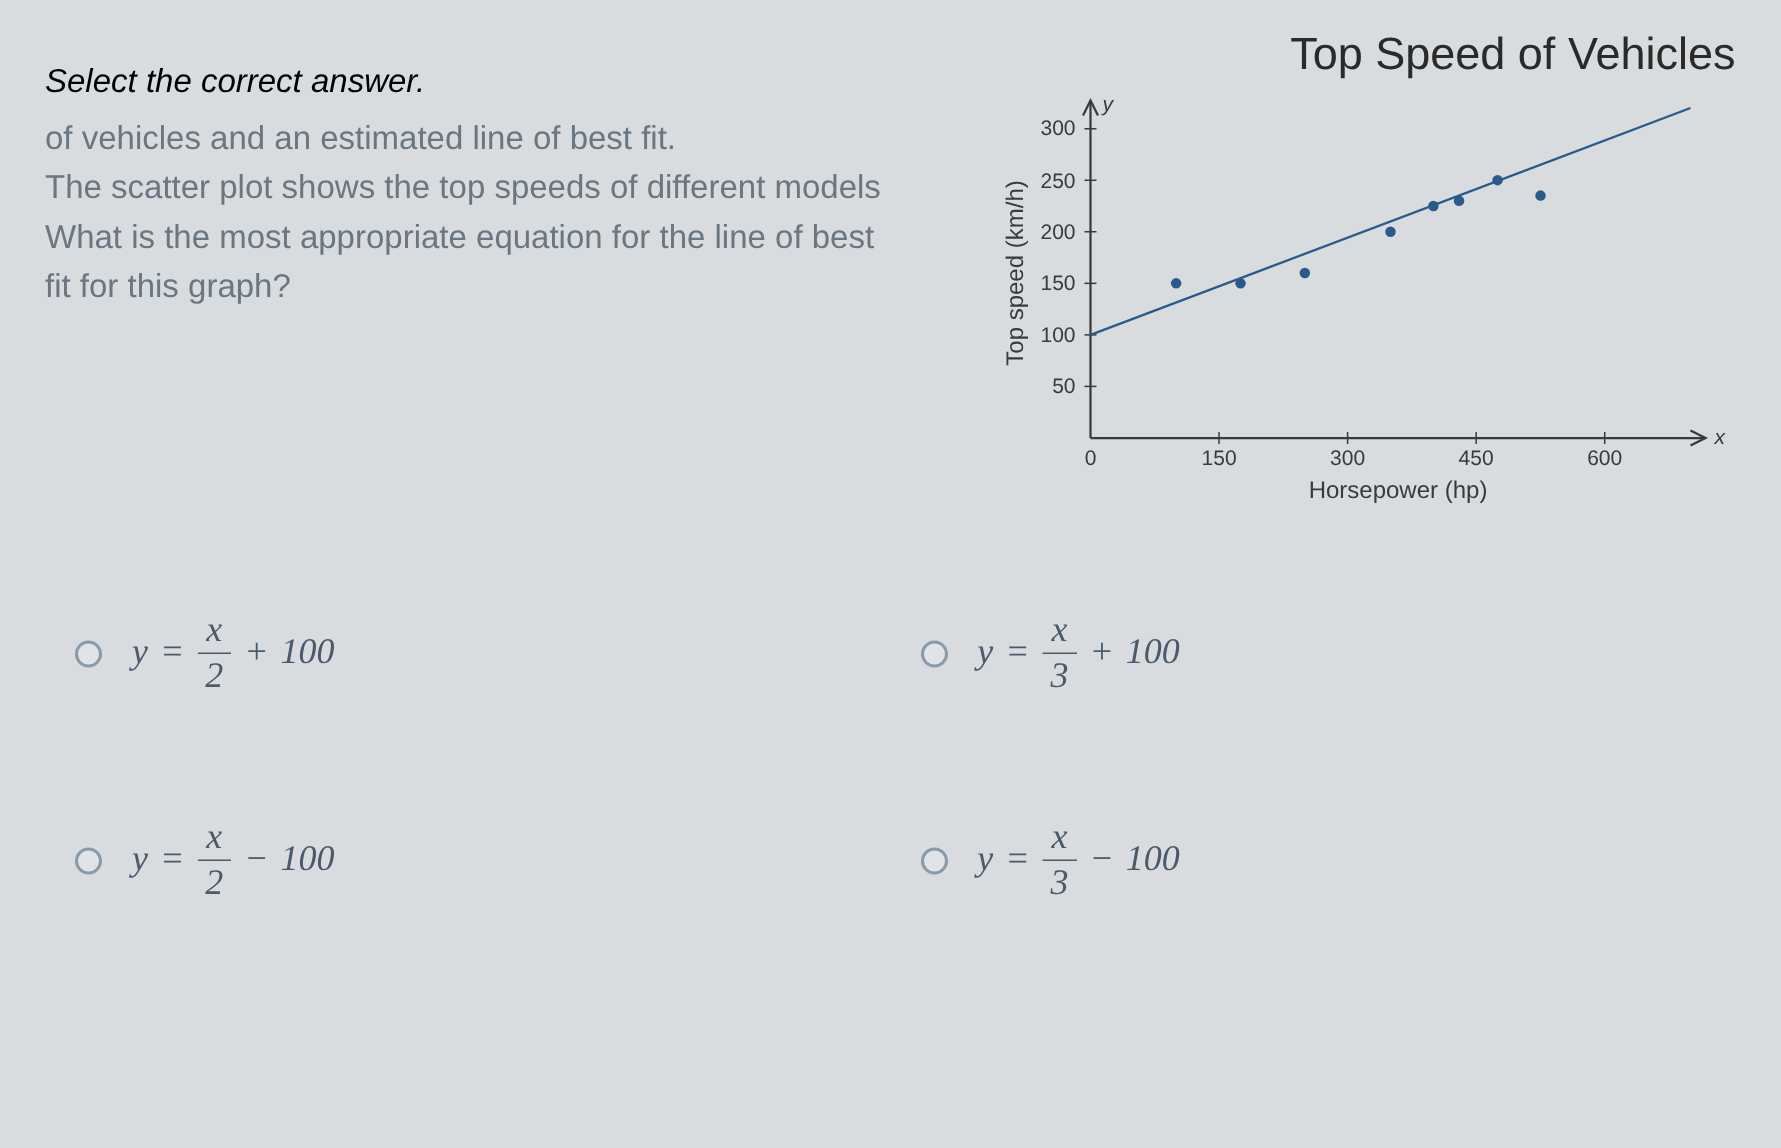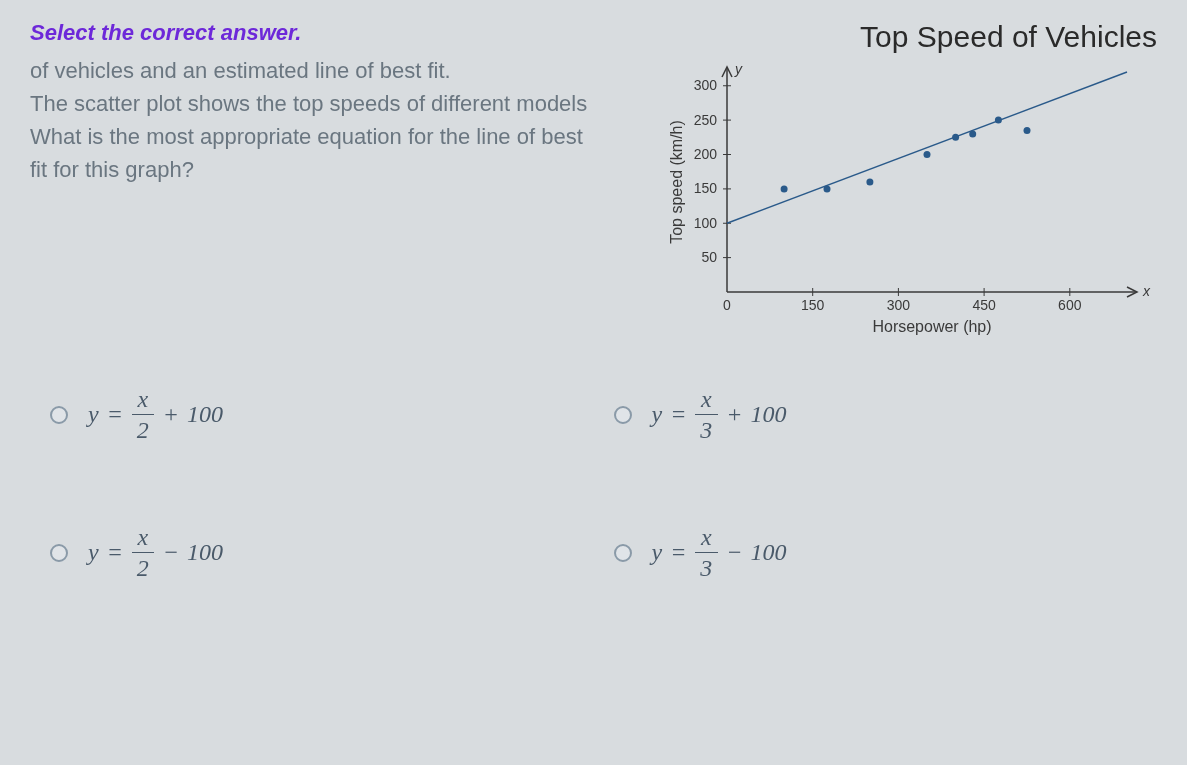--- a/index.html
+++ b/index.html
@@ -9,25 +9,26 @@
     }
     body {
       font-family: Arial, sans-serif;
       background: #d8dcdf;
       width: 1187px;
       height: 765px;
       padding: 20px 30px;
       position: relative;
     }
     .question-header {
-      color: #6d28d9;
-      font-style: italic;
-      font-weight: bold;
+      color: #000000;
+      font-style: italic;
+      font-weight: normal;
       font-size: 22px;
       margin-bottom: 8px;
+      margin-top: 21px;
     }
     .question-text {
       color: #6a7680;
       font-size: 22px;
       line-height: 1.5;
       max-width: 600px;
     }
     .top-section {
       display: flex;
       justify-content: space-between;

